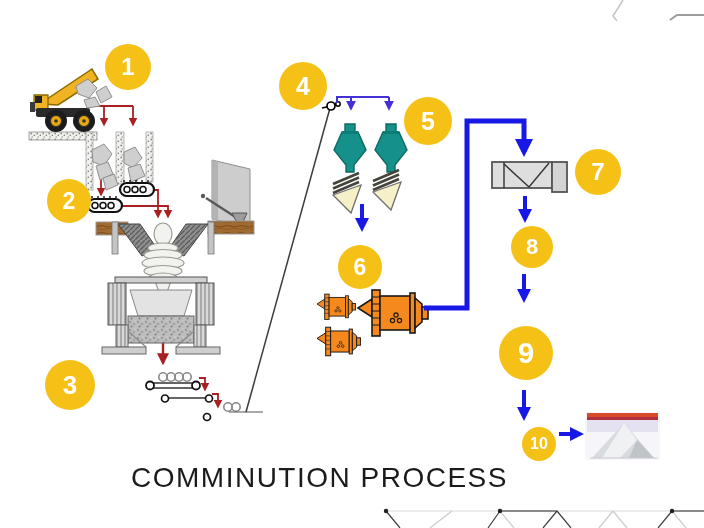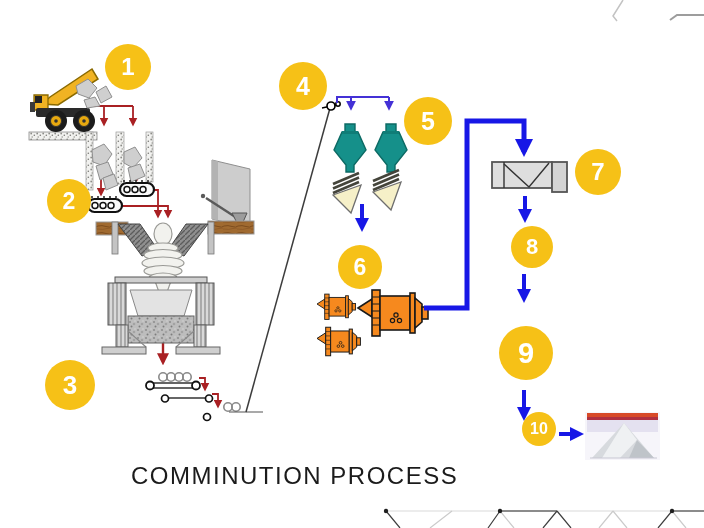--- a/index.html
+++ b/index.html
@@ -2,21 +2,21 @@
 <html><head>
 <meta charset="utf-8">
 <style>
   html,body{margin:0;padding:0;background:#fff;}
   .stage{position:relative;width:704px;height:528px;background:#ffffff;overflow:hidden;
          font-family:"Liberation Sans",sans-serif;}
   .stage svg{position:absolute;left:0;top:0;}
   .badge{position:absolute;border-radius:50%;background:#F6C117;color:#fff;
          display:flex;align-items:center;justify-content:center;font-weight:700;
          line-height:1;user-select:none;}
-  .title{position:absolute;left:131px;top:462px;color:#1b1b1b;font-size:24px;
+  .title{position:absolute;left:131px;top:462px;color:#1b1b1b;font-size:28px;
          font-weight:400;letter-spacing:1.5px;white-space:nowrap;}
 </style>
 </head>
 <body>
 
 <div class="stage">
 
 <svg width="704" height="528" viewBox="0 0 704 528">
   <defs>
     <pattern id="gravel" width="6" height="6" patternUnits="userSpaceOnUse">
@@ -279,17 +279,17 @@
 
 <div class="badge" style="left: 105px; top: 44px; width: 46px; height: 46px; font-size: 24px; background: rgb(246, 193, 23); color: rgb(255, 255, 255);">1</div>
 <div class="badge" style="left: 47px; top: 179px; width: 44px; height: 44px; font-size: 23px; background: rgb(246, 193, 23); color: rgb(255, 255, 255);">2</div>
 <div class="badge" style="left: 45px; top: 360px; width: 50px; height: 50px; font-size: 26px; background: rgb(246, 193, 23); color: rgb(255, 255, 255);">3</div>
 <div class="badge" style="left: 279px; top: 62px; width: 48px; height: 48px; font-size: 25px; background: rgb(246, 193, 23); color: rgb(255, 255, 255);">4</div>
 <div class="badge" style="left: 404px; top: 97px; width: 48px; height: 48px; font-size: 25px; background: rgb(246, 193, 23); color: rgb(255, 255, 255);">5</div>
 <div class="badge" style="left: 338px; top: 245px; width: 44px; height: 44px; font-size: 23px; background: rgb(246, 193, 23); color: rgb(255, 255, 255);">6</div>
 <div class="badge" style="left: 575px; top: 149px; width: 46px; height: 46px; font-size: 24px; background: rgb(246, 193, 23); color: rgb(255, 255, 255);">7</div>
 <div class="badge" style="left: 511px; top: 226px; width: 42px; height: 42px; font-size: 22px; background: rgb(246, 193, 23); color: rgb(255, 255, 255);">8</div>
 <div class="badge" style="left: 499px; top: 326px; width: 54px; height: 54px; font-size: 29px; background: rgb(246, 193, 23); color: rgb(255, 255, 255);">9</div>
-<div class="badge" style="left: 522px; top: 412px; width: 34px; height: 34px; font-size: 16px; background: rgb(246, 193, 23); color: rgb(255, 255, 255);">10</div>
+<div class="badge" style="left: 522px; top: 427px; width: 34px; height: 34px; font-size: 16px; background: rgb(246, 193, 23); color: rgb(255, 255, 255);">10</div>
 
 <div class="title" style="color: rgb(27, 27, 27);">COMMINUTION PROCESS</div>
 
 </div>
 
 </body></html>

